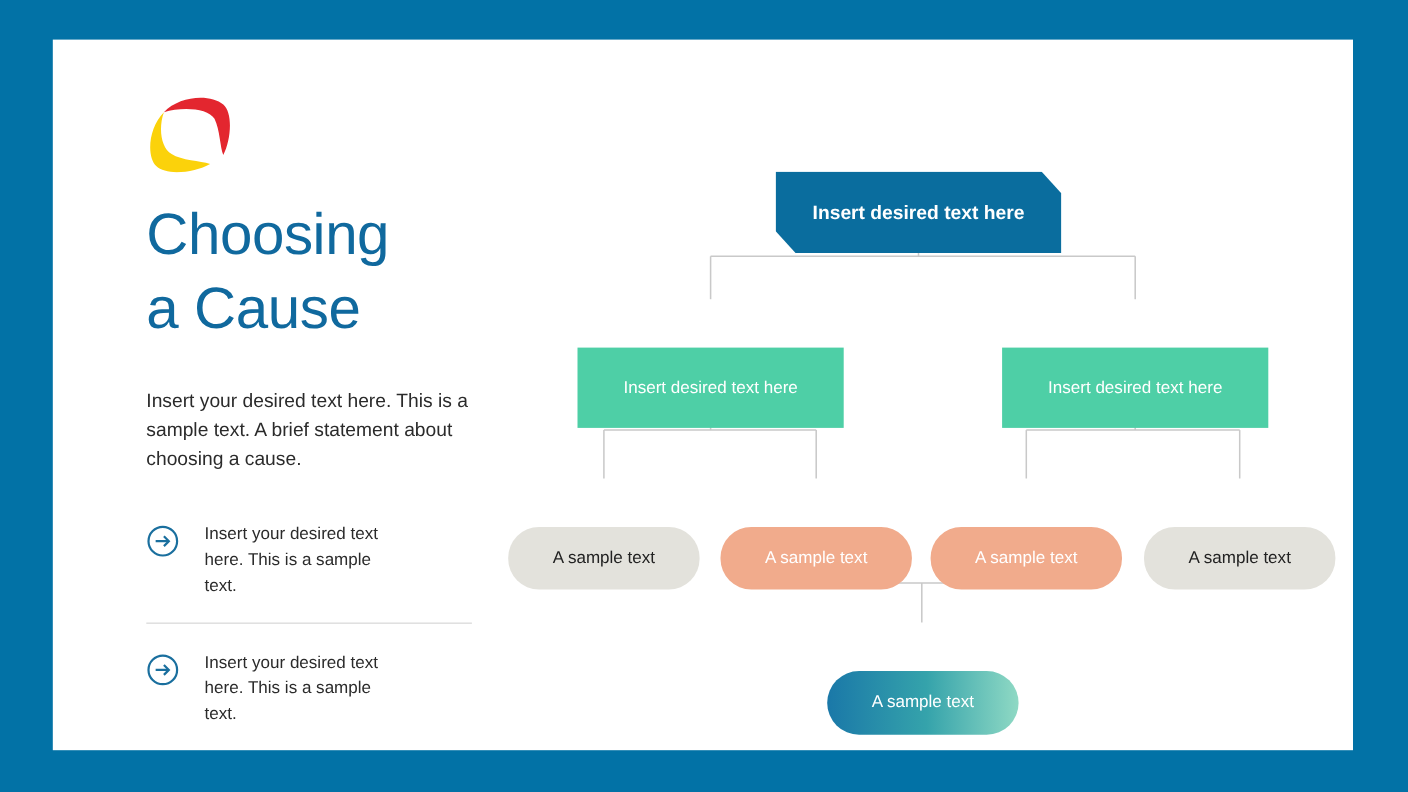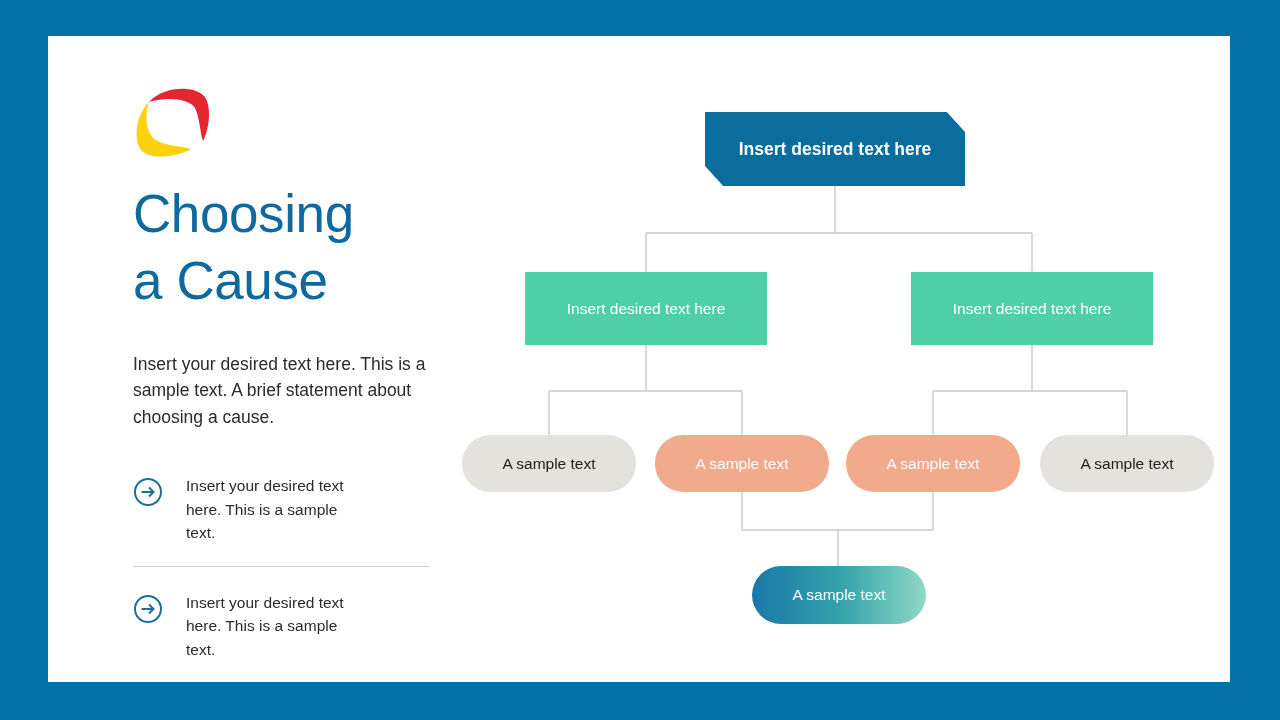--- a/index.html
+++ b/index.html
@@ -101,20 +101,21 @@
     left: 0; top: 0;
     width: 1280px; height: 720px;
   }
 
   .node {
     position: absolute;
     display: flex;
     align-items: center;
     justify-content: center;
     pointer-events: auto;
+    margin-top: 44px;
   }
 
   
   .node-root {
     left: 705px;
     top: 112px;
     width: 260px;
     height: 74px;
     background: #0a6d9e;
     color: #ffffff;

